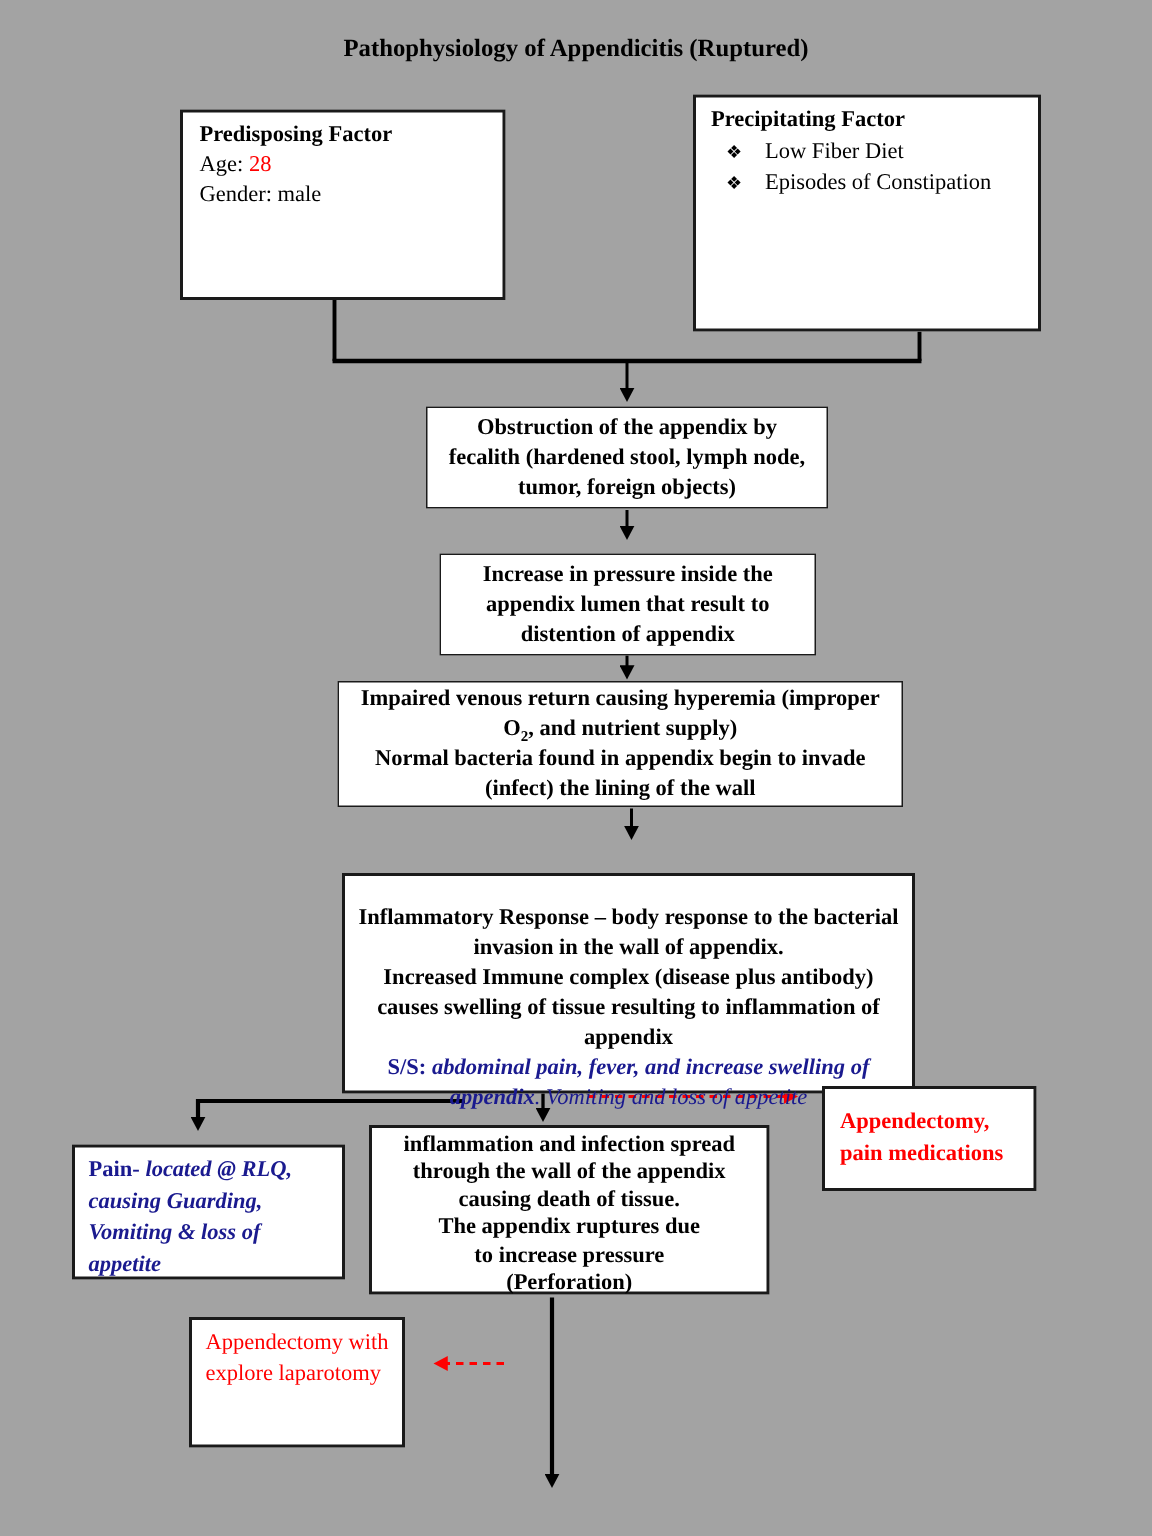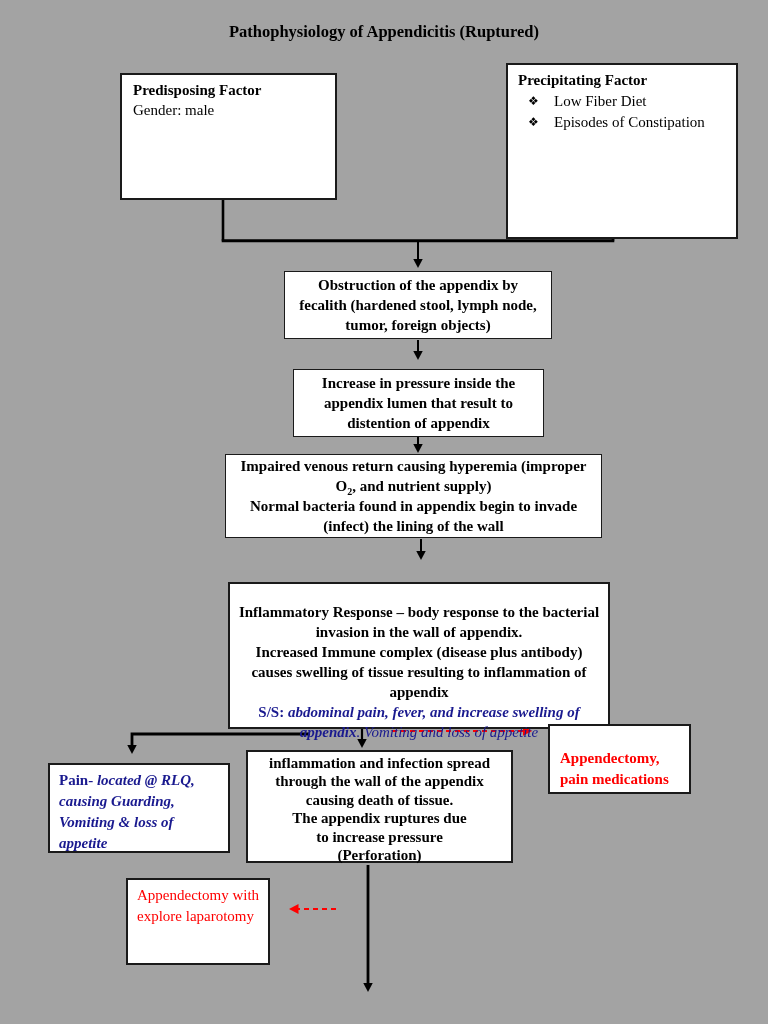--- a/index.html
+++ b/index.html
@@ -6,29 +6,29 @@
   .page{position:relative;width:768px;height:1024px;background:#a3a3a3;overflow:hidden;
         font-family:"Liberation Serif","DejaVu Serif",serif;color:#000;}
   .title{position:absolute;left:0;right:0;top:22px;text-align:center;
          font-weight:bold;font-size:16.5px;}
   .connectors{position:absolute;left:0;top:0;}
   .box{position:absolute;box-sizing:border-box;border:2px solid #1a1a1a;background:#fff;
        font-size:15px;line-height:20px;}
   .center-bold{font-weight:bold;text-align:center;}
   .line,.lines{white-space:pre;}
   .b-predisposing{left:120px;top:73px;width:217px;height:127px;padding:5px 11px;}
-  .b-precipitating{left:506px;top:63px;width:232px;height:176px;padding:5px 10px;}
+  .b-precipitating{left:462px;top:63px;width:232px;height:158px;padding:5px 10px;}
   .b-obstruction{left:284px;top:271px;width:268px;height:68px;border-width:1.5px;padding-top:3px;}
   .b-increase{left:293px;top:369px;width:251px;height:68px;border-width:1.5px;padding-top:3px;}
   .b-impaired{left:225px;top:454px;width:377px;height:84px;border-width:1.5px;padding-top:1px;}
   .b-inflammatory{left:228px;top:562px;width:382px;height:147px;padding-top:18px;margin-top:20px;}
   .b-rupture{left:246px;top:750px;width:267px;height:113px;line-height:18.4px;padding-top:2px;}
   .b-pain{left:48px;top:763px;width:182px;height:90px;padding:5px 9px;
           color:var(--blue);font-weight:bold;line-height:21px;}
-  .b-red-meds{left:548px;top:724px;width:143px;height:70px;padding:22px 10px;
+  .b-red-meds{left:548px;top:724px;width:143px;height:70px;padding:12px 10px;
           color:var(--red);font-weight:bold;line-height:21px;}
   .b-red-lap{left:126px;top:878px;width:144px;height:87px;padding:5px 9px;
           color:var(--red);line-height:21px;}
   .bold{font-weight:bold;}
   .red{color:var(--red);}
   .blueline{color:var(--blue);font-weight:bold;text-align:center;white-space:pre;}
   .bi{font-style:italic;}
   .it{font-style:italic;font-weight:normal;}
   .pbi{font-style:italic;}
   .bullet-row{display:flex;margin-top:1px;}
@@ -61,20 +61,21 @@
     <path d="M421,539 L421,551" stroke="#000" stroke-width="2" fill="none" marker-end="url(#ah-black)"></path>
     <path d="M362,711 L362,739" stroke="#000" stroke-width="2.2" fill="none" marker-end="url(#ah-black)"></path>
     <path d="M310,734 L132,734 L132,745" stroke="#000" stroke-width="2.8" fill="none" marker-end="url(#ah-black)"></path>
     <path d="M392,731 L523,731" stroke="#ff0000" stroke-width="2" fill="none" stroke-dasharray="5 4" marker-end="url(#ah-red)"></path>
     <path d="M336,909 L298,909" stroke="#ff0000" stroke-width="2" fill="none" stroke-dasharray="5 4" marker-end="url(#ah-red)"></path>
     <path d="M368,865 L368,983" stroke="#000" stroke-width="2.8" fill="none" marker-end="url(#ah-black)"></path>
   </svg>
 
   <div class="box b-predisposing">
     <div class="bold line">Predisposing Factor</div>
+    <div class="line"><span>Age: </span><span class="red">28</span></div>
     <div class="line">Gender: male</div>
   </div>
 
   <div class="box b-precipitating">
     <div class="bold line">Precipitating Factor</div>
     <div class="bullet-row">
       <span class="bullet">❖</span>
       <span class="line">Low Fiber Diet</span>
     </div>
     <div class="bullet-row">

